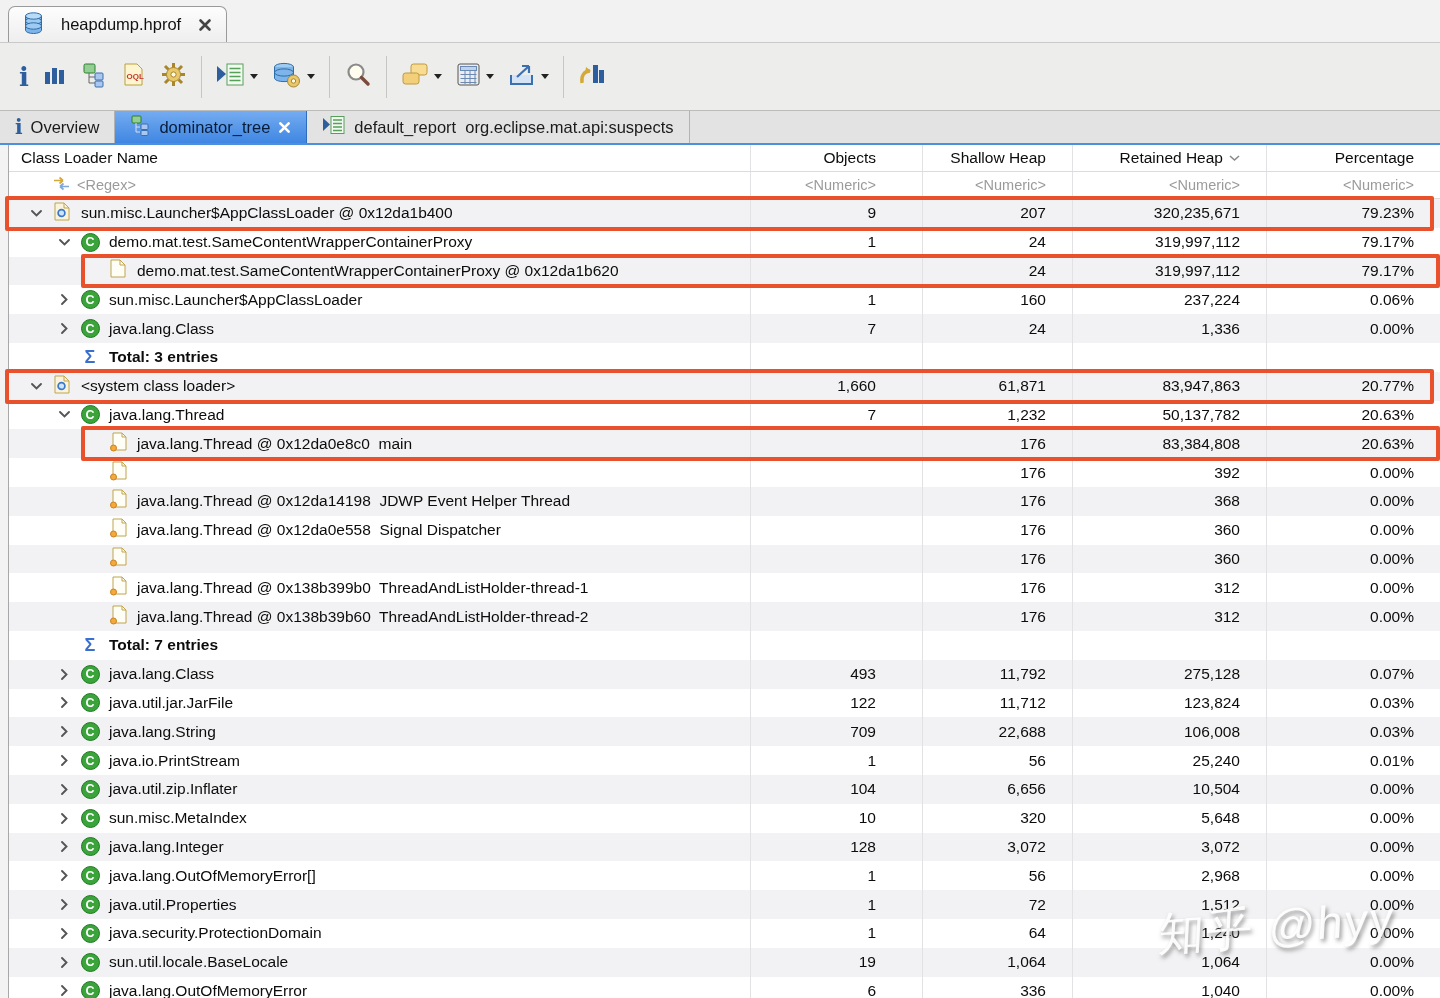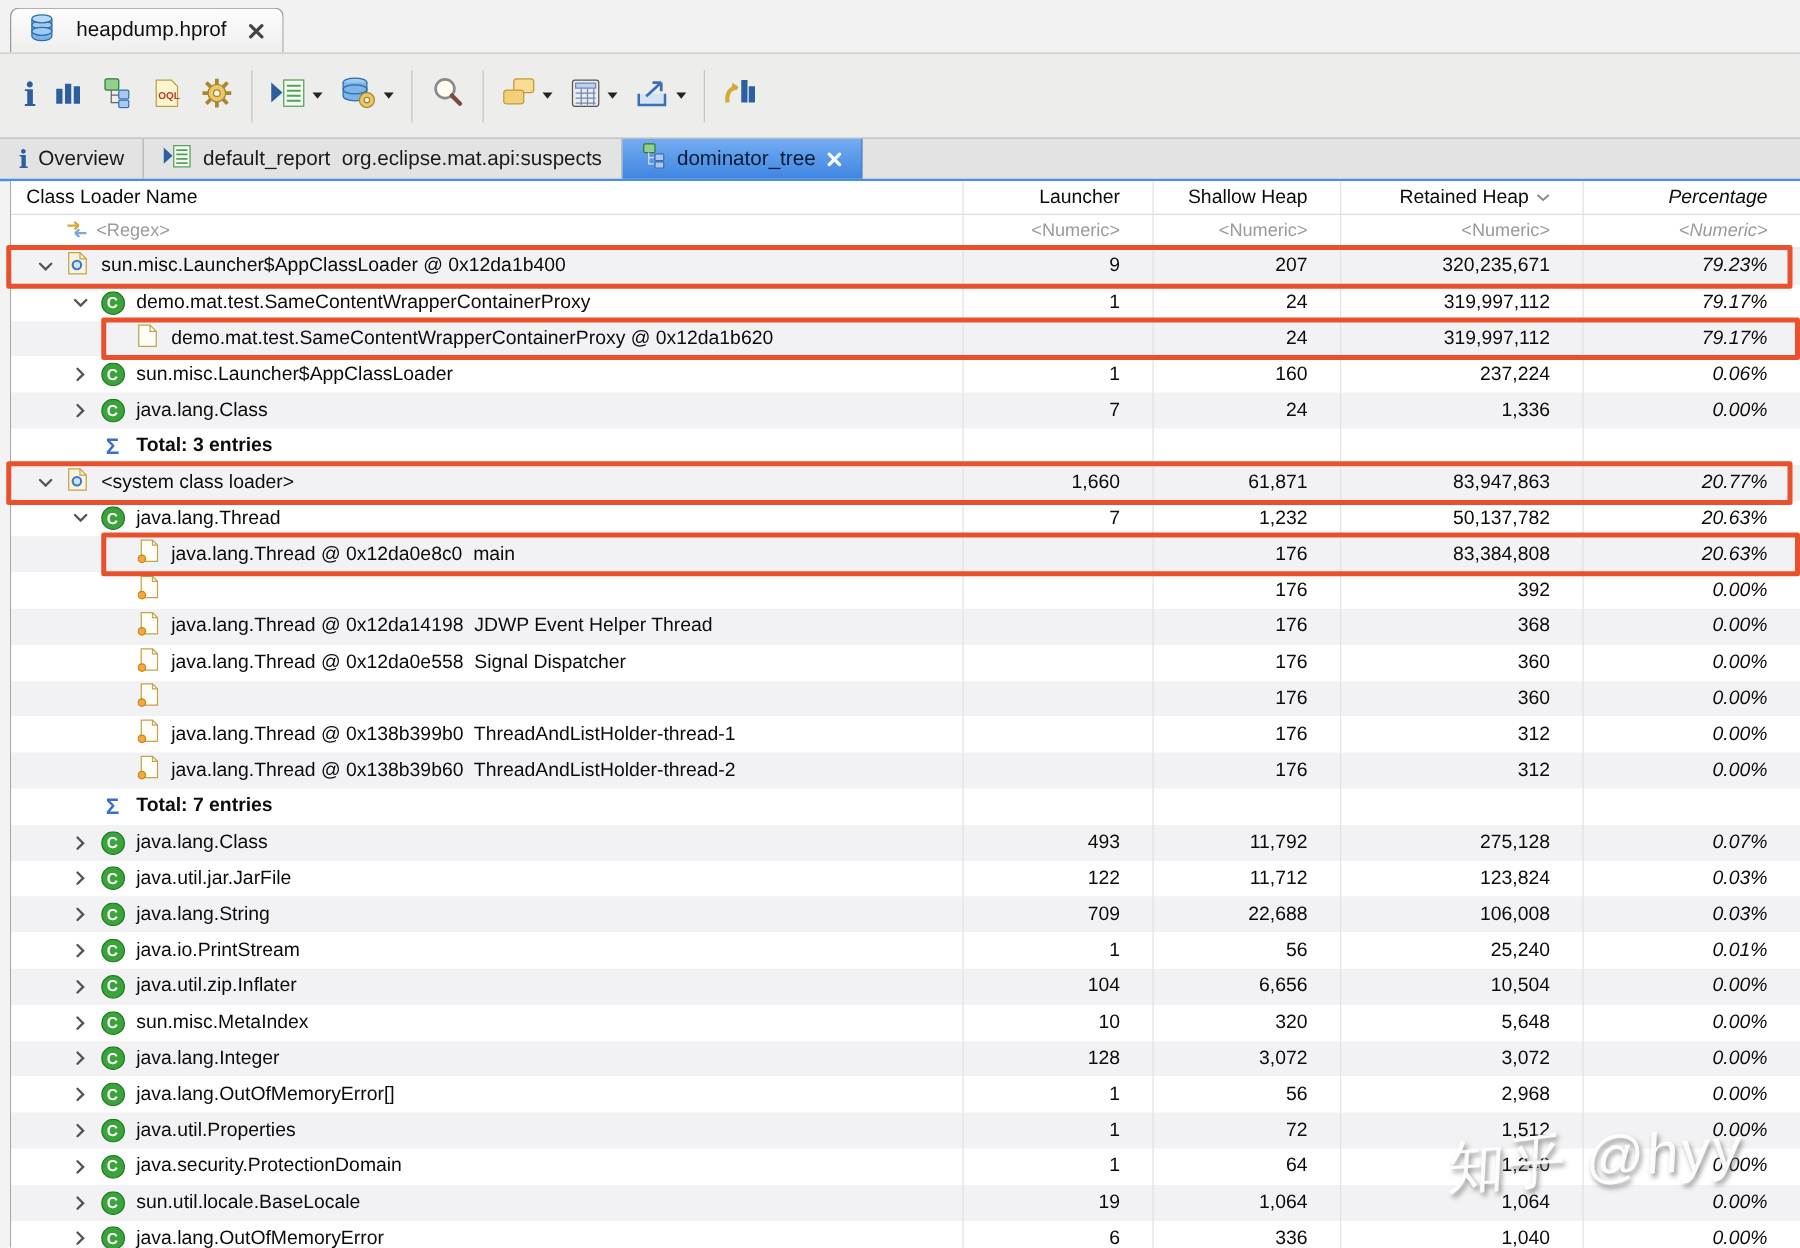--- a/index.html
+++ b/index.html
@@ -32,21 +32,21 @@
   .view-tab.active { background:linear-gradient(#74acf1,#3f86e2); color:#081c38; border-right:1px solid #2f6cc0; }
   .view-tab.active .tab-close { color:#fff; }
 
   
   .grid { position:absolute; top:145px; left:8px; right:0; bottom:0; background:#fff;
     border-left:1px solid #a8a8a8; font-size:15.5px; color:#0c0c0c; }
   .hrow, .frow { display:flex; height:27px; align-items:center; border-bottom:1px solid #dcdcdc; background:#fff; }
   .hcell-name { flex:1; padding-left:12px; display:flex; align-items:center; gap:6px;text-align:center; }
   .num { flex:0 0 150px; align-self:stretch; display:flex; align-items:center; justify-content:flex-end;
     padding-right:26px; border-left:1px solid #e2e2e5; }
-  .c-obj { flex:0 0 152px; } .c-shallow { flex:0 0 150px; } .c-ret { flex:0 0 194px; } .c-pct { flex:0 0 174px;font-style:italic; }
+  .c-obj { flex:0 0 152px; } .c-shallow { flex:0 0 150px;margin-left:20px; } .c-ret { flex:0 0 194px; } .c-pct { flex:0 0 174px; }
   .sort-ind { margin-left:6px; display:flex; align-items:center; }
   .frow { color:#9b9b9b; font-size:14.5px; }
   .frow .hcell-name { padding-left:44px; gap:7px; }
 
   .rows { position:relative; }
   .row { display:flex; height:28.8px; align-items:center; position:relative; background:#fff; }
   .row.alt { background:#f2f2f4; }
   .cell.name { flex:1; display:flex; align-items:center; overflow:hidden; white-space:pre; }
   .arrow { width:30px; display:flex; justify-content:center; align-items:center; flex:0 0 30px; }
   .icon-slot { width:22px; flex:0 0 22px; margin-right:8px; display:flex; justify-content:center; align-items:center; }
@@ -180,46 +180,46 @@
           <path d="M8 6l5 4-6 3z" fill="#d4a937"></path>
         </svg></span>
     </span>
 </div>
 
 <div class="view-tabbar">
   <div class="view-tab">
     <span class="ic-info">i</span>
     <span>Overview</span>
   </div>
-  <div class="view-tab">
-    <span><svg width="24" height="20">
-          <path d="M1 3l7 6.5L1 16z" fill="#2d5f9e"></path>
-          <rect x="9" y="1.5" width="13" height="17" fill="#f2faf2" stroke="#57a05a"></rect>
-          <path d="M11 5h9M11 8.5h9M11 12h9M11 15.5h9" stroke="#57a05a" stroke-width="1.4"></path>
-        </svg></span>
-    <span>default_report  org.eclipse.mat.api:suspects</span>
-  </div>
   <div class="view-tab active">
     <span><svg width="21" height="21">
           <rect x="2" y="1" width="9" height="7" rx="1" fill="#93cf93" stroke="#2e7d32"></rect>
           <path d="M6 8v9h4M6 12h4" stroke="#dde" fill="none"></path>
           <rect x="11" y="9" width="7" height="5.5" rx="1" fill="#aac7ef" stroke="#3a6fb0"></rect>
           <rect x="11" y="15.5" width="7" height="5" rx="1" fill="#aac7ef" stroke="#3a6fb0"></rect>
         </svg></span>
     <span>dominator_tree</span>
     <span class="tab-close"><svg width="13" height="13" viewBox="0 0 14 14">
           <path d="M2.5 2.5l9 9M11.5 2.5l-9 9" stroke="currentColor" stroke-width="2.8" stroke-linecap="round"></path>
         </svg></span>
   </div>
+  <div class="view-tab">
+    <span><svg width="24" height="20">
+          <path d="M1 3l7 6.5L1 16z" fill="#2d5f9e"></path>
+          <rect x="9" y="1.5" width="13" height="17" fill="#f2faf2" stroke="#57a05a"></rect>
+          <path d="M11 5h9M11 8.5h9M11 12h9M11 15.5h9" stroke="#57a05a" stroke-width="1.4"></path>
+        </svg></span>
+    <span>default_report  org.eclipse.mat.api:suspects</span>
+  </div>
 </div>
 
 <div class="grid">
   <div class="hrow">
     <div class="hcell-name">Class Loader Name</div>
-    <div class="num c-obj">Launcher</div>
+    <div class="num c-obj">Objects</div>
     <div class="num c-shallow">Shallow Heap</div>
     <div class="num c-ret">
       <span>Retained Heap</span>
       <span class="sort-ind">
           <svg width="11" height="8">
             <path d="M1 2l4.5 4L10 2" stroke="#8a8a8a" stroke-width="1.6" fill="none"></path>
           </svg>
         </span>
     </div>
     <div class="num c-pct">Percentage</div>

